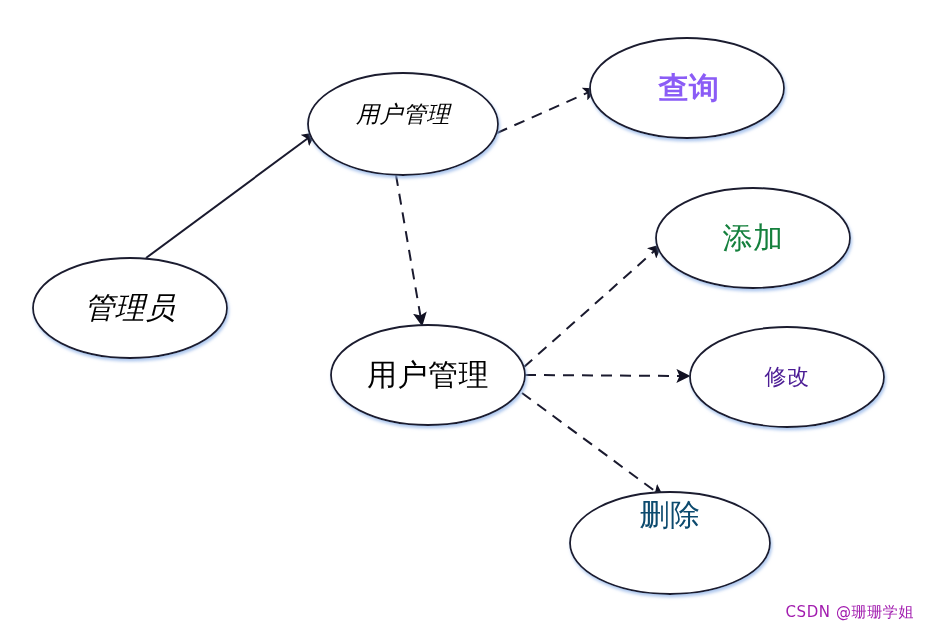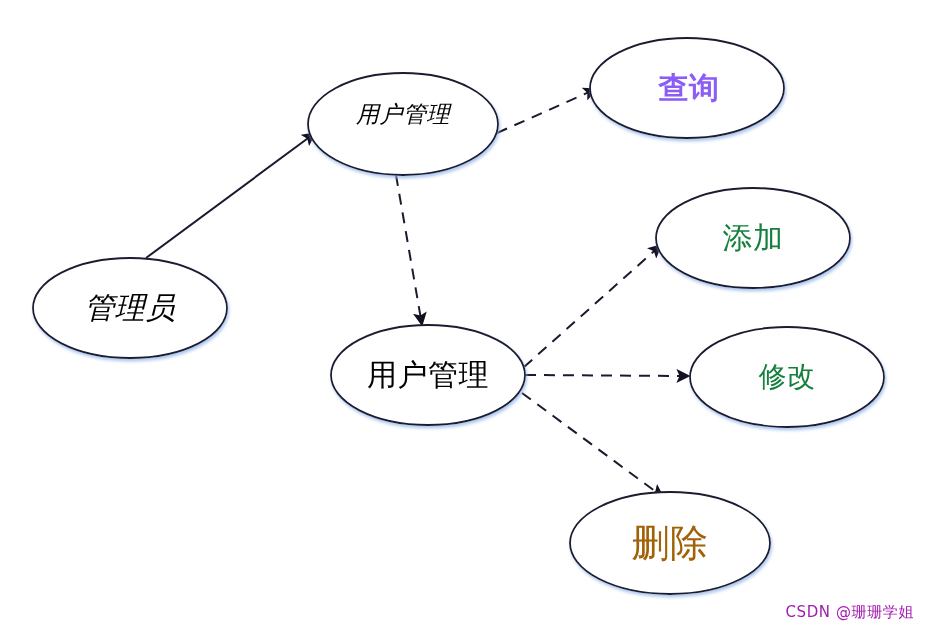--- a/index.html
+++ b/index.html
@@ -81,19 +81,19 @@
         <ellipse cx="670" cy="543" rx="100" ry="51" fill="#ffffff" stroke="#1a1a2e" stroke-width="1.8" filter="url(#soft-blue-shadow)"></ellipse>
       </g>
   </svg>
 
   <div id="labels-layer">
       <div class="node-label" style="left: 33px; top: 258px; width: 194px; height: 100px; font-size: 30px; color: rgb(0, 0, 0); font-style: italic;">管理员</div>
       <div class="node-label" style="left: 308px; top: 63px; width: 190px; height: 102px; font-size: 23px; color: rgb(0, 0, 0); font-style: italic;">用户管理</div>
       <div class="node-label" style="left: 592px; top: 38px; width: 194px; height: 100px; font-size: 30px; color: #8b5cf6; font-weight: bold;">查询</div>
       <div class="node-label" style="left: 331px; top: 325px; width: 194px; height: 100px; font-size: 30px; color: rgb(0, 0, 0);">用户管理</div>
       <div class="node-label" style="left: 656px; top: 188px; width: 194px; height: 100px; font-size: 30px; color: #15803d;">添加</div>
-      <div class="node-label" style="left: 690px; top: 327px; width: 194px; height: 100px; font-size: 28px; color: #15803d; text-align: right;">修改</div>
-      <div class="node-label" style="left: 570px; top: 492px; width: 200px; height: 102px; font-size: 38px; color: #a16207;">删除</div>
+      <div class="node-label" style="left: 690px; top: 327px; width: 194px; height: 100px; font-size: 22px; color: #4c1d95; text-align: right;">修改</div>
+      <div class="node-label" style="left: 570px; top: 464px; width: 200px; height: 102px; font-size: 30px; color: #0c4a6e;">删除</div>
     </div>
 
   <div class="watermark">CSDN @珊珊学姐</div>
 
 </div>
 
 </body></html>

